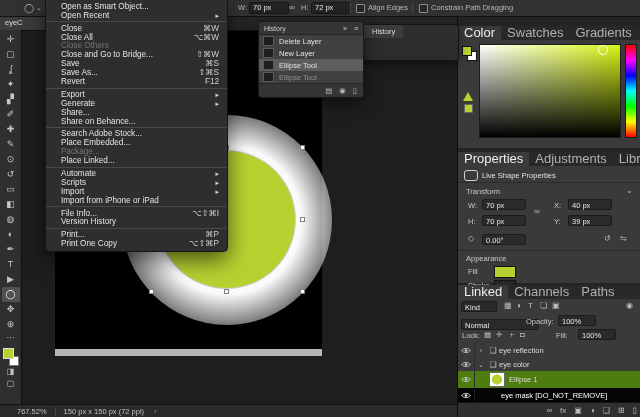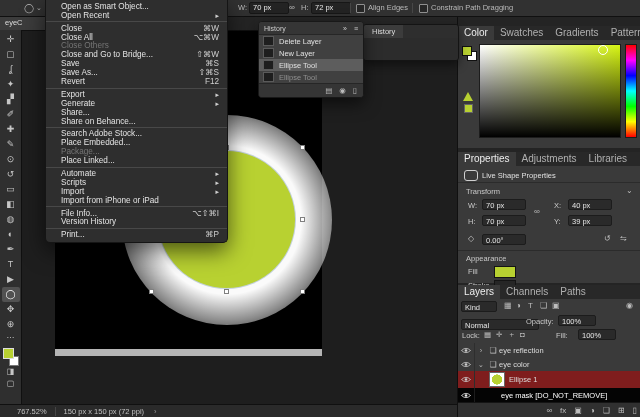--- a/index.html
+++ b/index.html
@@ -45,21 +45,21 @@
   
   #status{left:0;top:404px;width:457px;height:13px;background:#2a2a2a;border-top:1px solid #101010;z-index:4;
           display:flex;align-items:center;font-size:7.5px;color:#c0c0c0}
   #status .z{margin-left:17px}
   #status .sep{width:1px;height:9px;background:#454545;margin:0 8px}
   #status .chev{margin-left:10px;color:#9a9a9a}
 
   
   #dock{left:457px;top:16px;width:183px;height:401px;background:#242424;border-left:1px solid #101010;z-index:4}
   .ptabs{position:absolute;left:0;width:183px;height:14px;background:#282828;border-bottom:7px solid #fde047;
-         display:flex;font-size:10px;color:#b0b0b0}
+         display:flex;font-size:13px;color:#b0b0b0}
   .ptab{padding:0 6px;line-height:14px;white-space:nowrap}
   .ptab.on{background:#3a3a3a;color:#eee}
   .pmenu{margin-left:auto;padding-right:5px;line-height:14px;color:#b0b0b0}
   .pbody{position:absolute;left:0;width:183px;background:#3a3a3a}
   .pdiv{position:absolute;left:0;width:183px;height:1px;background:#2b2b2b}
   .ptitle{position:absolute;font-size:7.5px;color:#c9c9c9}
   .pfld{position:absolute;height:11px;line-height:11px;background:#2a2a2a;border:1px solid #1c1c1c;border-radius:2px;
         font-size:7.5px;color:#e4e4e4;padding:0 3px;box-sizing:border-box}
   .pic{position:absolute;font-size:8px;color:#bdbdbd}
 
@@ -245,21 +245,21 @@
       <span class="pic" style="left:162px;top:68px">⇋</span>
       <div class="pdiv" style="top:84px"></div>
       <span class="ptitle" style="left:8px;top:88px">Appearance</span>
       <span class="ptitle" style="left:10px;top:101px">Fill</span>
       <span class="swatch" style="left:36px;top:100px;background:#b8d131"></span>
       <span class="ptitle" style="left:10px;top:115px">Stroke</span>
       <span class="swatch" style="left:36px;top:114px;background:#262626"></span>
     </div>
 
     <div class="ptabs" style="top:269px">
-      <span class="ptab on">Layers</span>
+      <span class="ptab on">Linked</span>
       <span class="ptab">Channels</span>
       <span class="ptab">Paths</span>
     </div>
     <div class="pbody" style="top:283px;height:103px">
       <span class="pfld" style="left:3px;top:2px;width:36px">Kind</span>
       <span class="pic" style="left:46px;top:2px">▦</span>
       <span class="pic" style="left:58px;top:2px">◑</span>
       <span class="pic" style="left:70px;top:2px">T</span>
       <span class="pic" style="left:82px;top:2px">❏</span>
       <span class="pic" style="left:94px;top:2px">▣</span>
@@ -292,21 +292,21 @@
           <svg width="10" height="7" viewBox="0 0 10 7">
               <path d="M0.5 3.5 Q5 -0.8 9.5 3.5 Q5 7.8 0.5 3.5" fill="none" stroke="#cccccc" stroke-width="0.8"></path>
               <circle cx="5" cy="3.5" r="1.3" fill="#cccccc"></circle>
             </svg>
         </span>
         <span class="disc">⌄</span>
         <span class="fold">❏</span>
         <span>eye color</span>
       </div>
 
-      <div class="lrow" style="top:72px;height:17px;background:#7f1d1d">
+      <div class="lrow" style="top:72px;height:17px;background:#4d7c0f">
         <span class="eyecell">
           <svg width="10" height="7" viewBox="0 0 10 7">
               <path d="M0.5 3.5 Q5 -0.8 9.5 3.5 Q5 7.8 0.5 3.5" fill="none" stroke="#cccccc" stroke-width="0.8"></path>
               <circle cx="5" cy="3.5" r="1.3" fill="#cccccc"></circle>
             </svg>
         </span>
         <span style="width:10px"></span>
         <span class="lthumb"></span>
         <span>Ellipse 1</span>
       </div>
@@ -459,15 +459,19 @@
         <span class="ms">⌥⇧⌘I</span>
       </div>
     <div class="mi">
         <span>Version History</span>
       </div>
     <div class="msep"></div>
     <div class="mi">
         <span>Print...</span>
         <span class="ms">⌘P</span>
       </div>
+    <div class="mi">
+        <span>Print One Copy</span>
+        <span class="ms">⌥⇧⌘P</span>
+      </div>
   </div>
 
 </div>
 
 </body></html>

